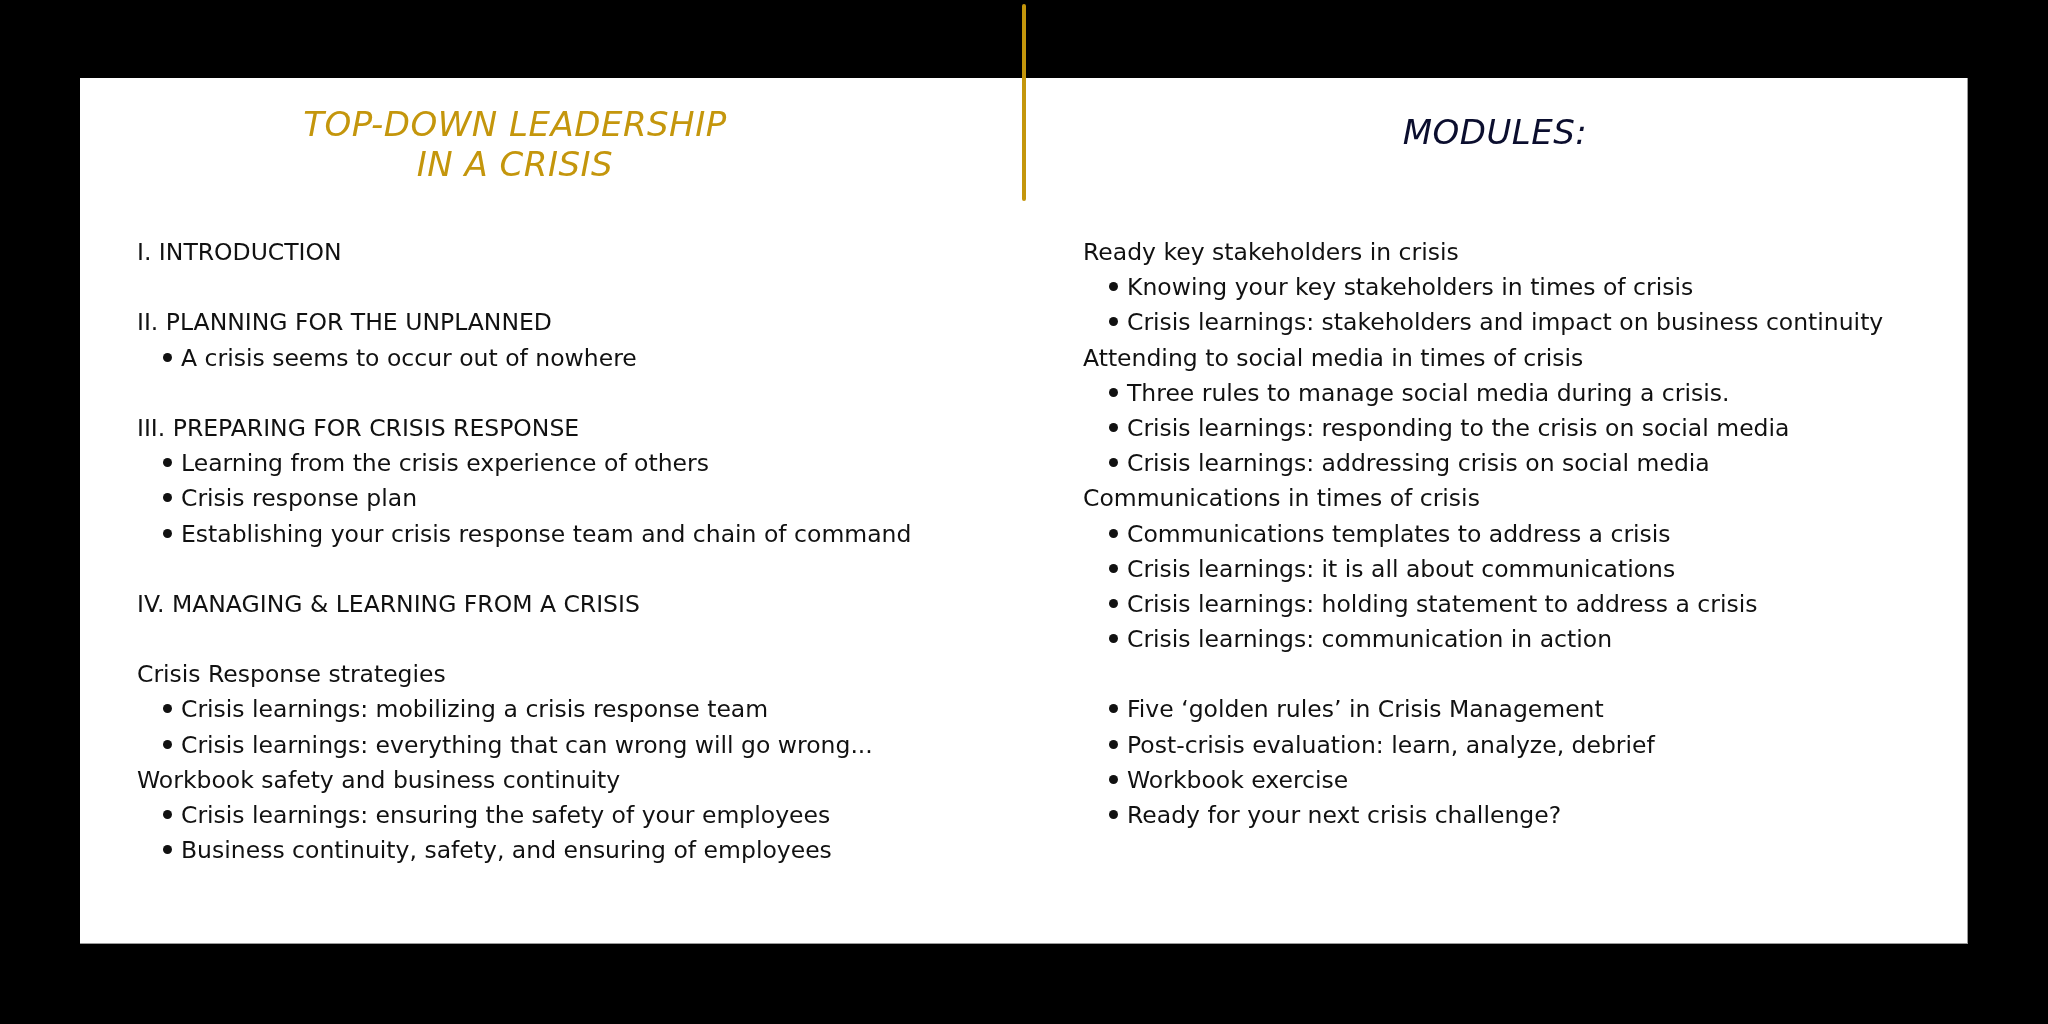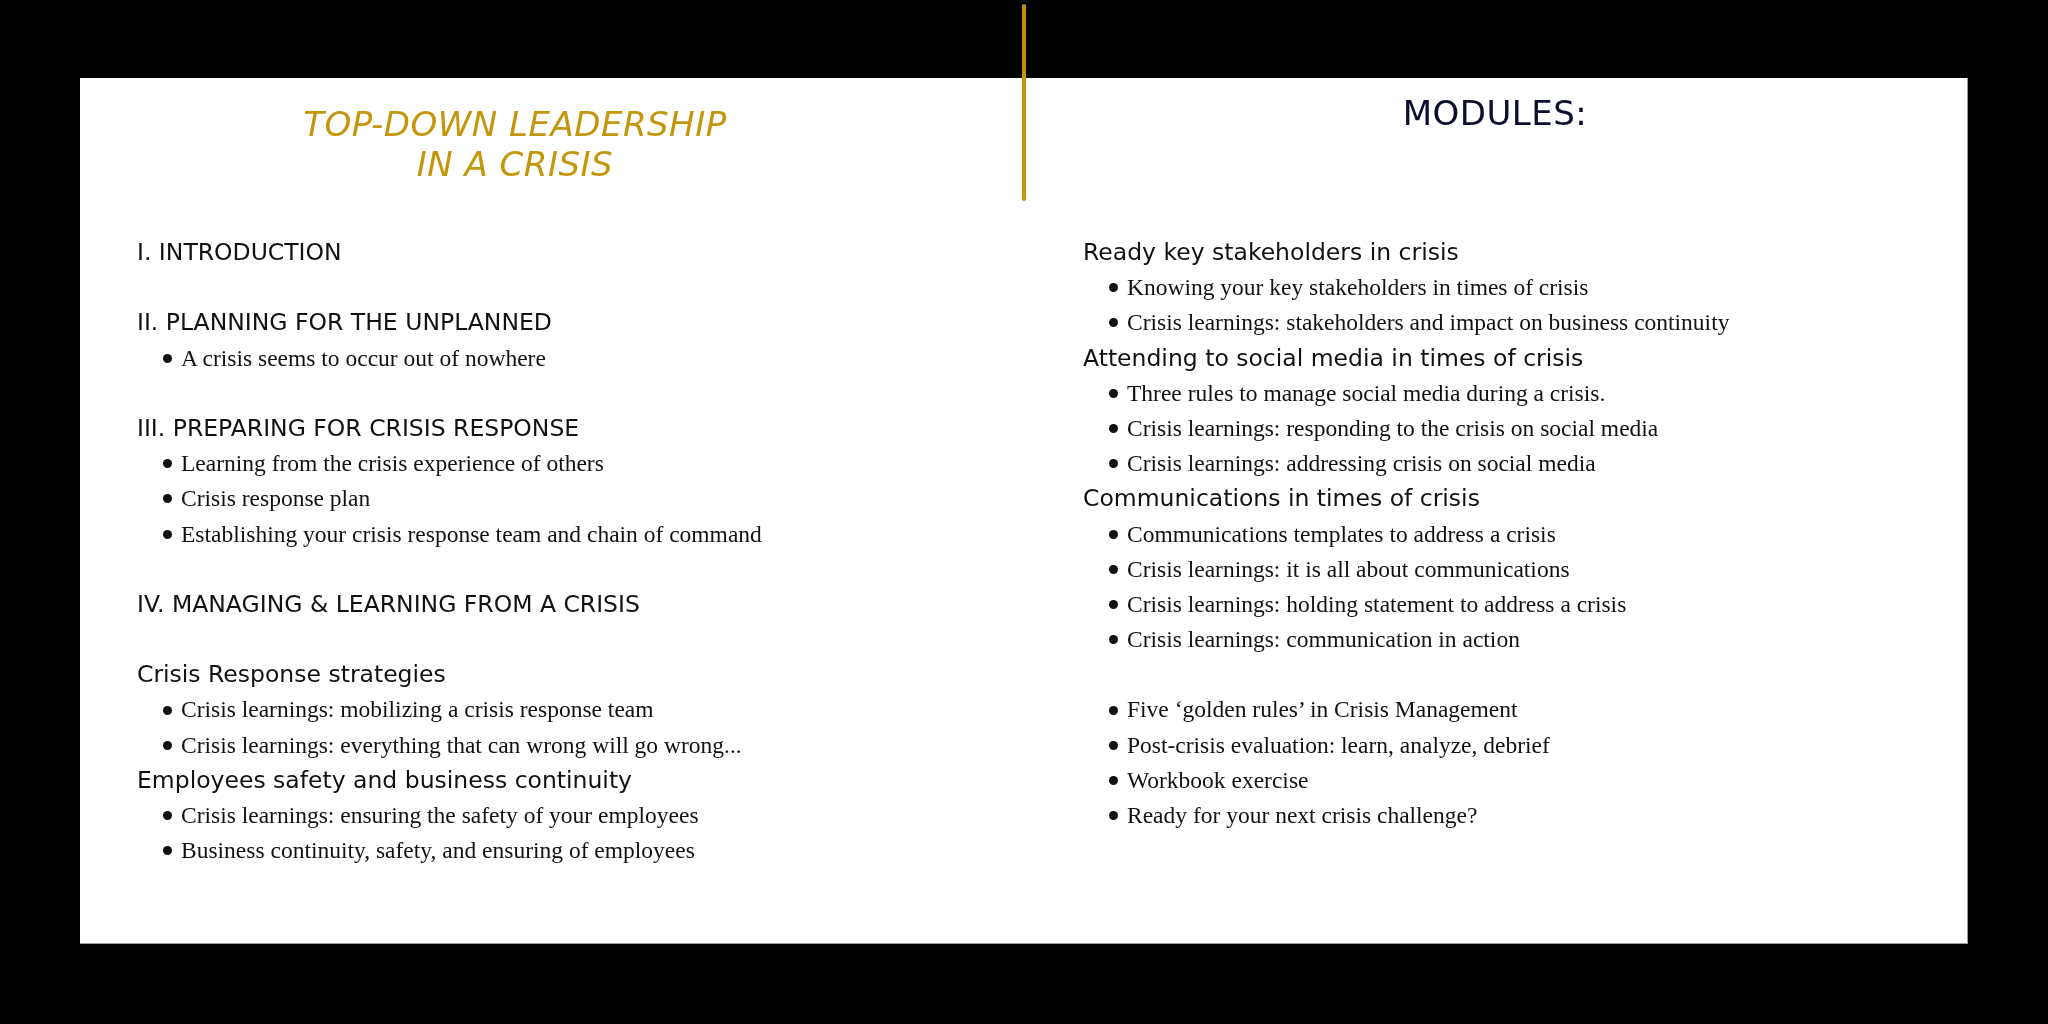--- a/index.html
+++ b/index.html
@@ -13,29 +13,29 @@
   }
   .divider {
     position:absolute; left:1022px; top:4px; width:4px; height:197px;
     background:#C4960C; border-radius:2px;
   }
   .title-left {
     position:absolute; left:160px; top:104px; width:710px; text-align:center;
     color:#C4960C; font-size:34px; line-height:40px; letter-spacing:0.5px;font-style:italic;
   }
   .title-right {
-    position:absolute; left:1110px; top:93px; width:770px; text-align:center;
-    color:#0B0E2E; font-size:34px; line-height:40px; letter-spacing:0.5px;
+    position:absolute; left:1110px; top:112px; width:770px; text-align:center;
+    color:#0B0E2E; font-size:34px; line-height:40px; letter-spacing:0.5px;font-style:italic;
   }
   .col { position:absolute; top:235px; color:#111; font-size:23.5px; }
   .col.left { left:137px; width:860px; }
   .col.right { left:1083px; width:880px; }
   .row { height:35.2px; line-height:35.2px; white-space:nowrap; }
   .row.gap { height:35.2px; }
-  .bullet-row { padding-left:26px; position:relative;font-family:Liberation Serif, serif; }
+  .bullet-row { padding-left:26px; position:relative; }
   .bullet-row .dot {
     display:inline-block; width:9px; height:9px; background:#111; border-radius:50%;
     vertical-align:middle; margin-right:9px; position:relative; top:-2px;
   }
 </style>
 </head>
 <body>
 
 <div class="panel"></div>
 <div class="divider"></div>
@@ -60,21 +60,21 @@
   <div class="row bullet-row"><span class="dot"></span><span>Establishing your crisis response team and chain of command</span></div>
   <div class="row gap"></div>
 
   <div class="row">IV. MANAGING &amp; LEARNING FROM A CRISIS</div>
   <div class="row gap"></div>
 
   <div class="row">Crisis Response strategies</div>
   <div class="row bullet-row"><span class="dot"></span><span>Crisis learnings: mobilizing a crisis response team</span></div>
   <div class="row bullet-row"><span class="dot"></span><span>Crisis learnings: everything that can wrong will go wrong...</span></div>
 
-  <div class="row">Employees safety and business continuity</div>
+  <div class="row">Workbook safety and business continuity</div>
   <div class="row bullet-row"><span class="dot"></span><span>Crisis learnings: ensuring the safety of your employees</span></div>
   <div class="row bullet-row"><span class="dot"></span><span>Business continuity, safety, and ensuring of employees</span></div>
 </div>
 
 <div class="col right">
   <div class="row">Ready key stakeholders in crisis</div>
   <div class="row bullet-row"><span class="dot"></span><span>Knowing your key stakeholders in times of crisis</span></div>
   <div class="row bullet-row"><span class="dot"></span><span>Crisis learnings: stakeholders and impact on business continuity</span></div>
 
   <div class="row">Attending to social media in times of crisis</div>

